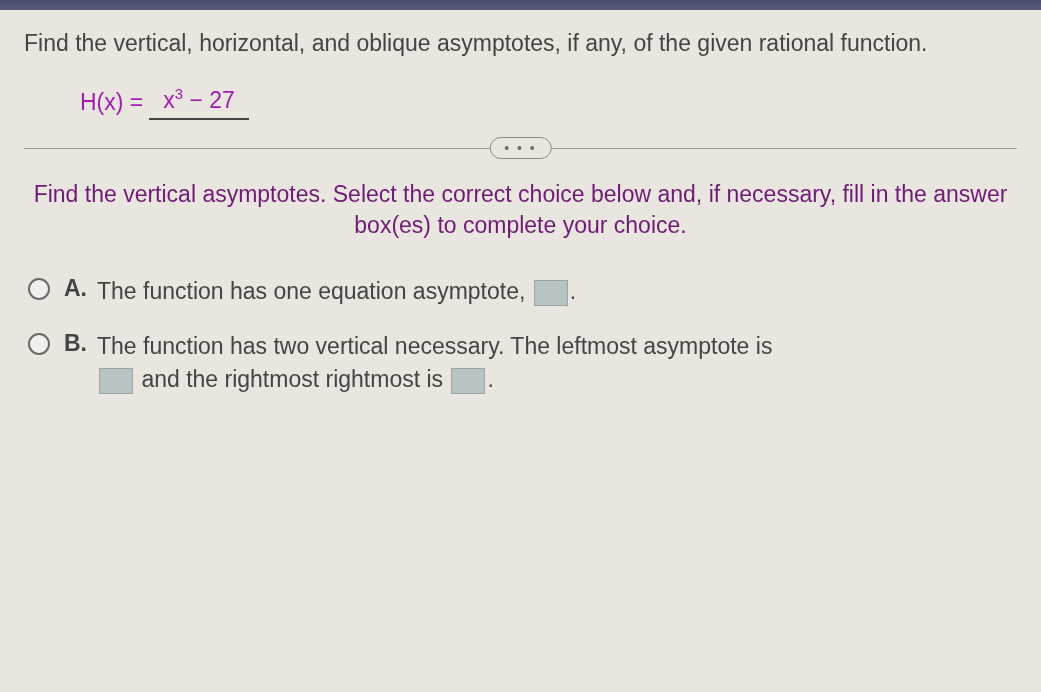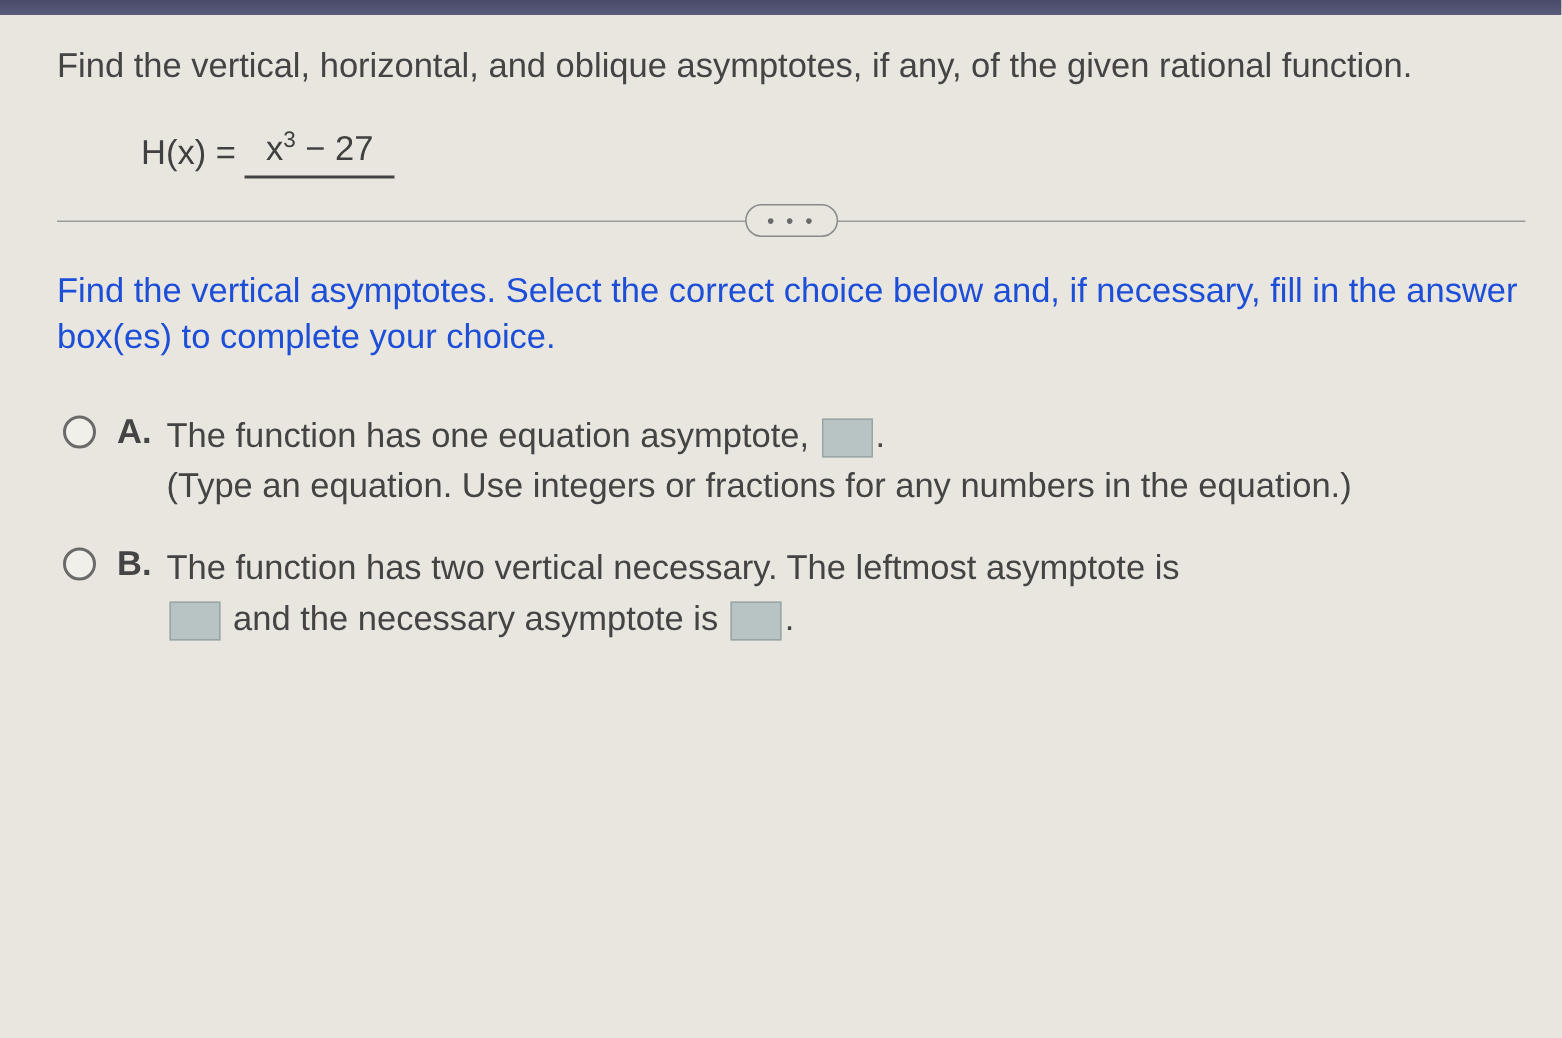--- a/index.html
+++ b/index.html
@@ -10,31 +10,31 @@
     font-family: Arial, Helvetica, sans-serif;
     color: #3a3a3a;
     position: relative;
     overflow: hidden;
   }
   .topbar {
     height: 10px;
     background: linear-gradient(#4a4a6a, #5a5a7a);
   }
   .content {
-    padding: 18px 24px 0 38px;
+    padding: 18px 24px 0 24px;
   }
   .question-text {
     font-size: 23px;
     line-height: 1.35;
     color: #444;
     margin-bottom: 26px;
   }
   .equation {
     font-size: 23px;
-    color: #404040;
+    color: #a21caf;
     display: flex;
     align-items: center;
     margin-left: 56px;
     margin-bottom: 28px;
   }
   .lhs { white-space: nowrap; margin-right: 6px; }
   .fraction {
     display: inline-flex;
     flex-direction: column;
     align-items: flex-start;
@@ -62,22 +62,23 @@
     border-radius: 12px;
     padding: 2px 14px;
     font-size: 14px;
     color: #6a6a6a;
     letter-spacing: 2px;
     cursor: pointer;
   }
   .sub-question {
     font-size: 23px;
     line-height: 1.35;
-    color: #1d4ed8;
+    color: #701a75;
     margin-bottom: 34px;
+    text-align: center;
   }
   .choice {
     display: flex;
     align-items: flex-start;
     margin-bottom: 22px;
     padding-left: 4px;
   }
   .radio {
     width: 22px;
     height: 22px;
@@ -138,26 +139,25 @@
     <div class="pill">• • •</div>
   </div>
 
   <p class="sub-question">Find the vertical asymptotes. Select the correct choice below and, if necessary, fill in the answer box(es) to complete your choice.</p>
 
   <div class="choice">
     <div class="radio"></div>
     <div class="choice-label">A.</div>
     <div class="choice-body">
       <span>The function has one equation asymptote, </span><span class="answer-box"></span><span>.</span>
-      <span class="hint">(Type an equation. Use integers or fractions for any numbers in the equation.)</span>
     </div>
   </div>
 
   <div class="choice">
     <div class="radio"></div>
     <div class="choice-label">B.</div>
     <div class="choice-body">
       <span>The function has two vertical necessary. The leftmost asymptote is </span><br>
-      <span class="answer-box"></span><span> and the necessary asymptote is </span><span class="answer-box"></span><span>.</span>
+      <span class="answer-box"></span><span> and the rightmost rightmost is </span><span class="answer-box"></span><span>.</span>
     </div>
   </div>
 
 </div>
 
 </body></html>

